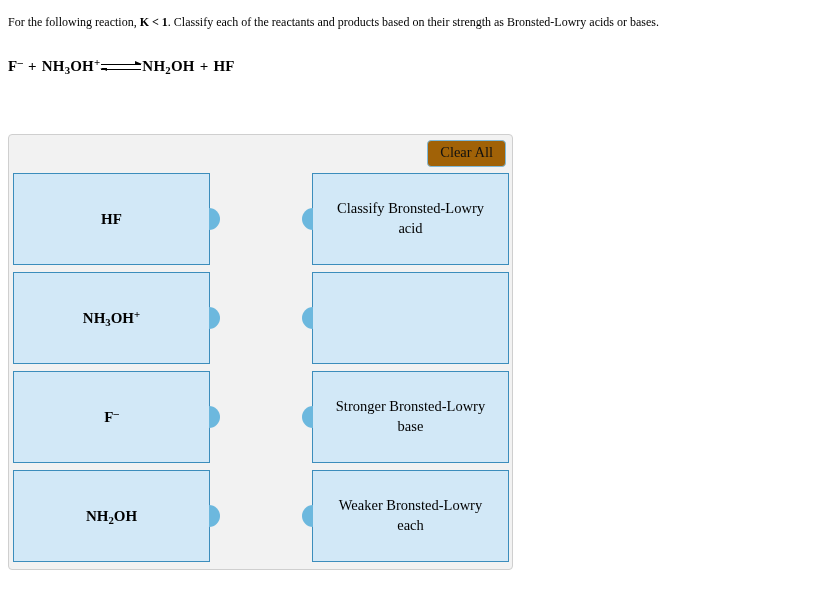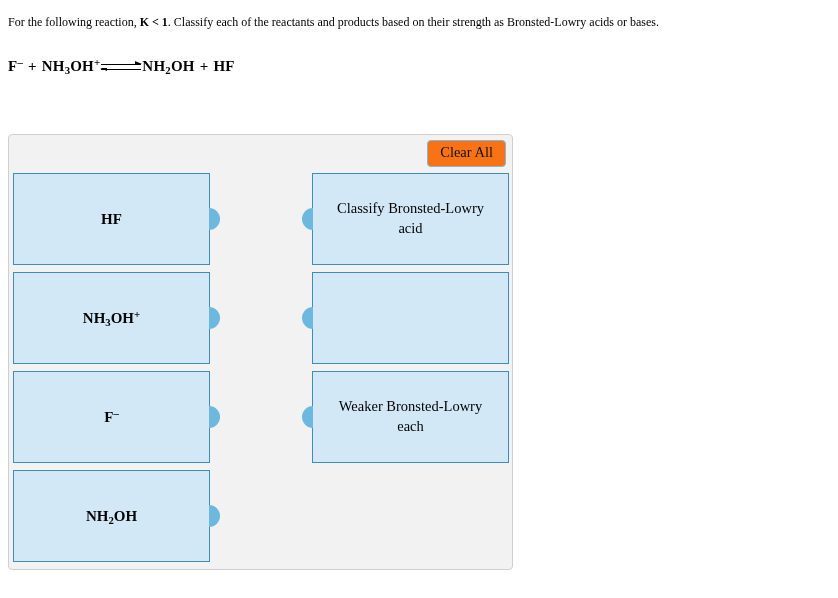--- a/index.html
+++ b/index.html
@@ -104,21 +104,21 @@
 
   .panel-toolbar {
     position: absolute;
     right: 6px;
     top: 5px;
     height: 28px;
   }
   .clear-all-btn {
     display: inline-block;
     padding: 4px 12px 5px 12px;
-    background: #f97316;
+    background: #a16207;
     border: 1px solid #7fb8d8;
     border-radius: 4px;
     font-family: "Liberation Serif", "DejaVu Serif", serif;
     font-size: 14.5px;
     color: #111;
     cursor: pointer;
     line-height: 1.1;
   }
 
   .columns {
@@ -251,20 +251,24 @@
 
       <div class="card card-right">
         <span class="nub nub-left"></span>
         <span class="card-label">Classify Bronsted-Lowry acid</span>
       </div>
 
       <div class="card card-right">
         <span class="nub nub-left"></span>
       </div>
 
+      <div class="card card-right">
+        <span class="nub nub-left"></span>
+        <span class="card-label">Stronger Bronsted-Lowry base</span>
+      </div>
 
       <div class="card card-right">
         <span class="nub nub-left"></span>
         <span class="card-label">Weaker Bronsted-Lowry each</span>
       </div>
 
     </div>
 
   </div>
 </div>

